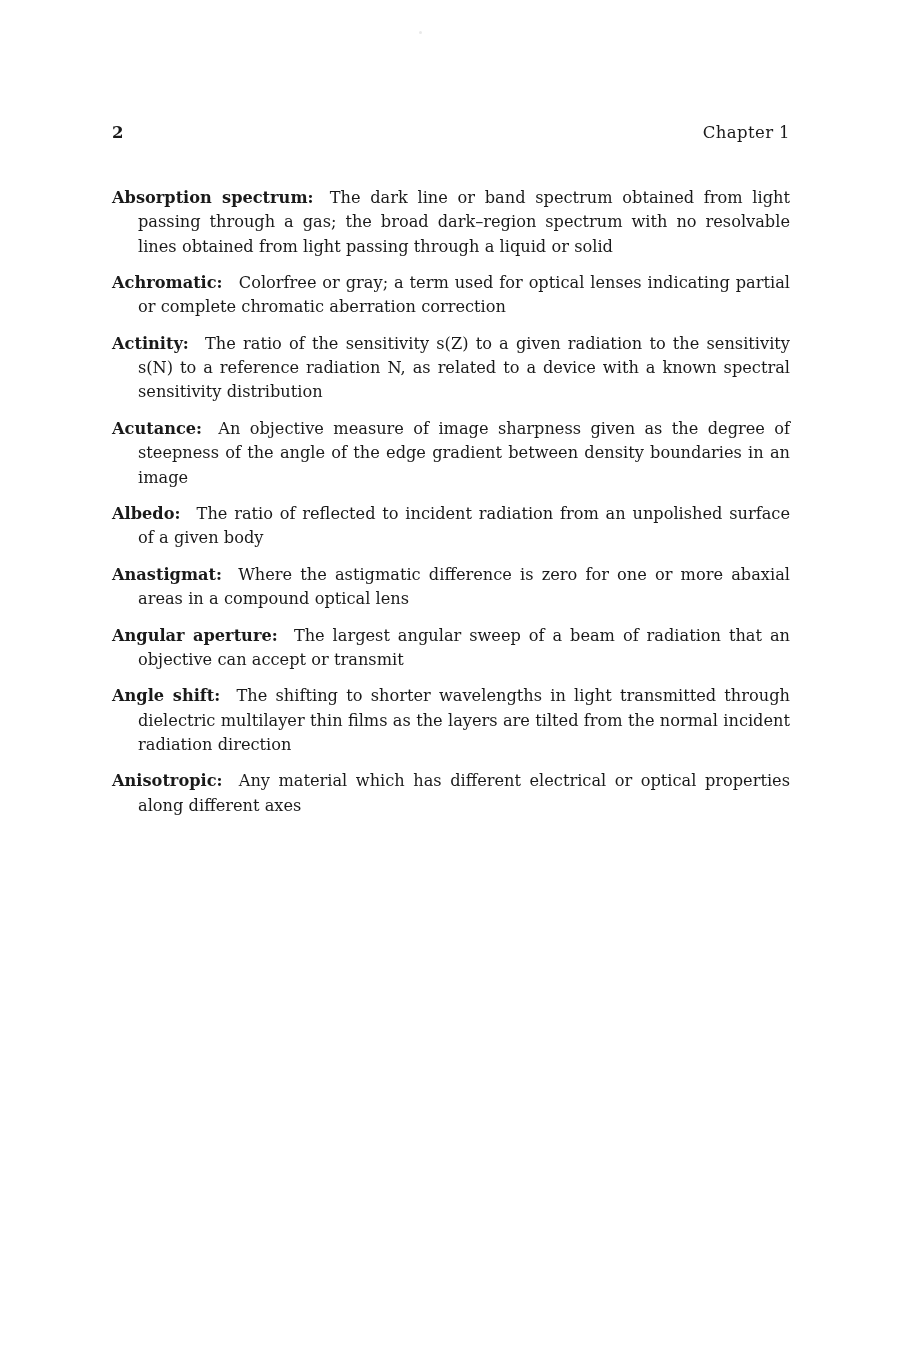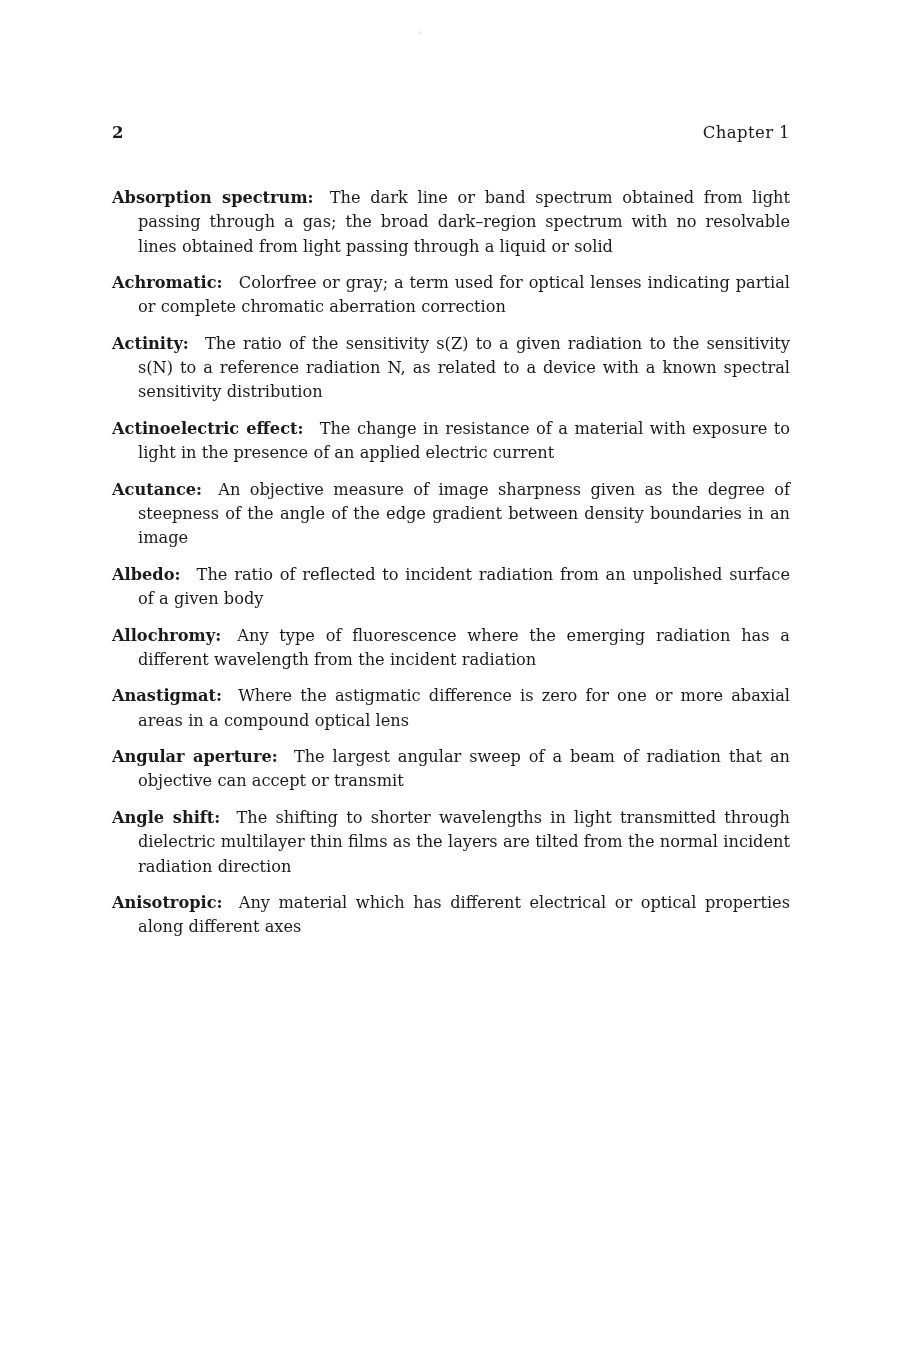--- a/index.html
+++ b/index.html
@@ -99,23 +99,21 @@
   <div class="running-head">
     <span class="folio">2</span>
     <span class="chapter-label">Chapter 1</span>
   </div>
 
   <div class="glossary">
 
   <p class="entry"><span class="term">Absorption spectrum:</span><span class="gap">  </span><span class="defn">The dark line or band spectrum obtained from light passing through a gas; the broad dark–region spectrum with no resolvable lines obtained from light passing through a liquid or solid</span></p>
       <p class="entry"><span class="term">Achromatic:</span><span class="gap">  </span><span class="defn">Colorfree or gray; a term used for optical lenses indicating partial or complete chromatic aberration correction</span></p>
       <p class="entry"><span class="term">Actinity:</span><span class="gap">  </span><span class="defn">The ratio of the sensitivity s(Z) to a given radiation to the sensitivity s(N) to a reference radiation N, as related to a device with a known spectral sensitivity distribution</span></p>
-      <p class="entry"><span class="term">Actinoelectric effect:</span><span class="gap">  </span><span class="defn">The change in resistance of a material with exposure to light in the presence of an applied electric current</span></p>
       <p class="entry"><span class="term">Acutance:</span><span class="gap">  </span><span class="defn">An objective measure of image sharpness given as the degree of steepness of the angle of the edge gradient between density boundaries in an image</span></p>
       <p class="entry"><span class="term">Albedo:</span><span class="gap">  </span><span class="defn">The ratio of reflected to incident radiation from an unpolished surface of a given body</span></p>
-      <p class="entry"><span class="term">Allochromy:</span><span class="gap">  </span><span class="defn">Any type of fluorescence where the emerging radiation has a different wavelength from the incident radiation</span></p>
       <p class="entry"><span class="term">Anastigmat:</span><span class="gap">  </span><span class="defn">Where the astigmatic difference is zero for one or more abaxial areas in a compound optical lens</span></p>
       <p class="entry"><span class="term">Angular aperture:</span><span class="gap">  </span><span class="defn">The largest angular sweep of a beam of radiation that an objective can accept or transmit</span></p>
       <p class="entry"><span class="term">Angle shift:</span><span class="gap">  </span><span class="defn">The shifting to shorter wavelengths in light transmitted through dielectric multilayer thin films as the layers are tilted from the normal incident radiation direction</span></p>
       <p class="entry"><span class="term">Anisotropic:</span><span class="gap">  </span><span class="defn">Any material which has different electrical or optical properties along different axes</span></p>
     </div>
 
 </div>
 
 </body></html>

